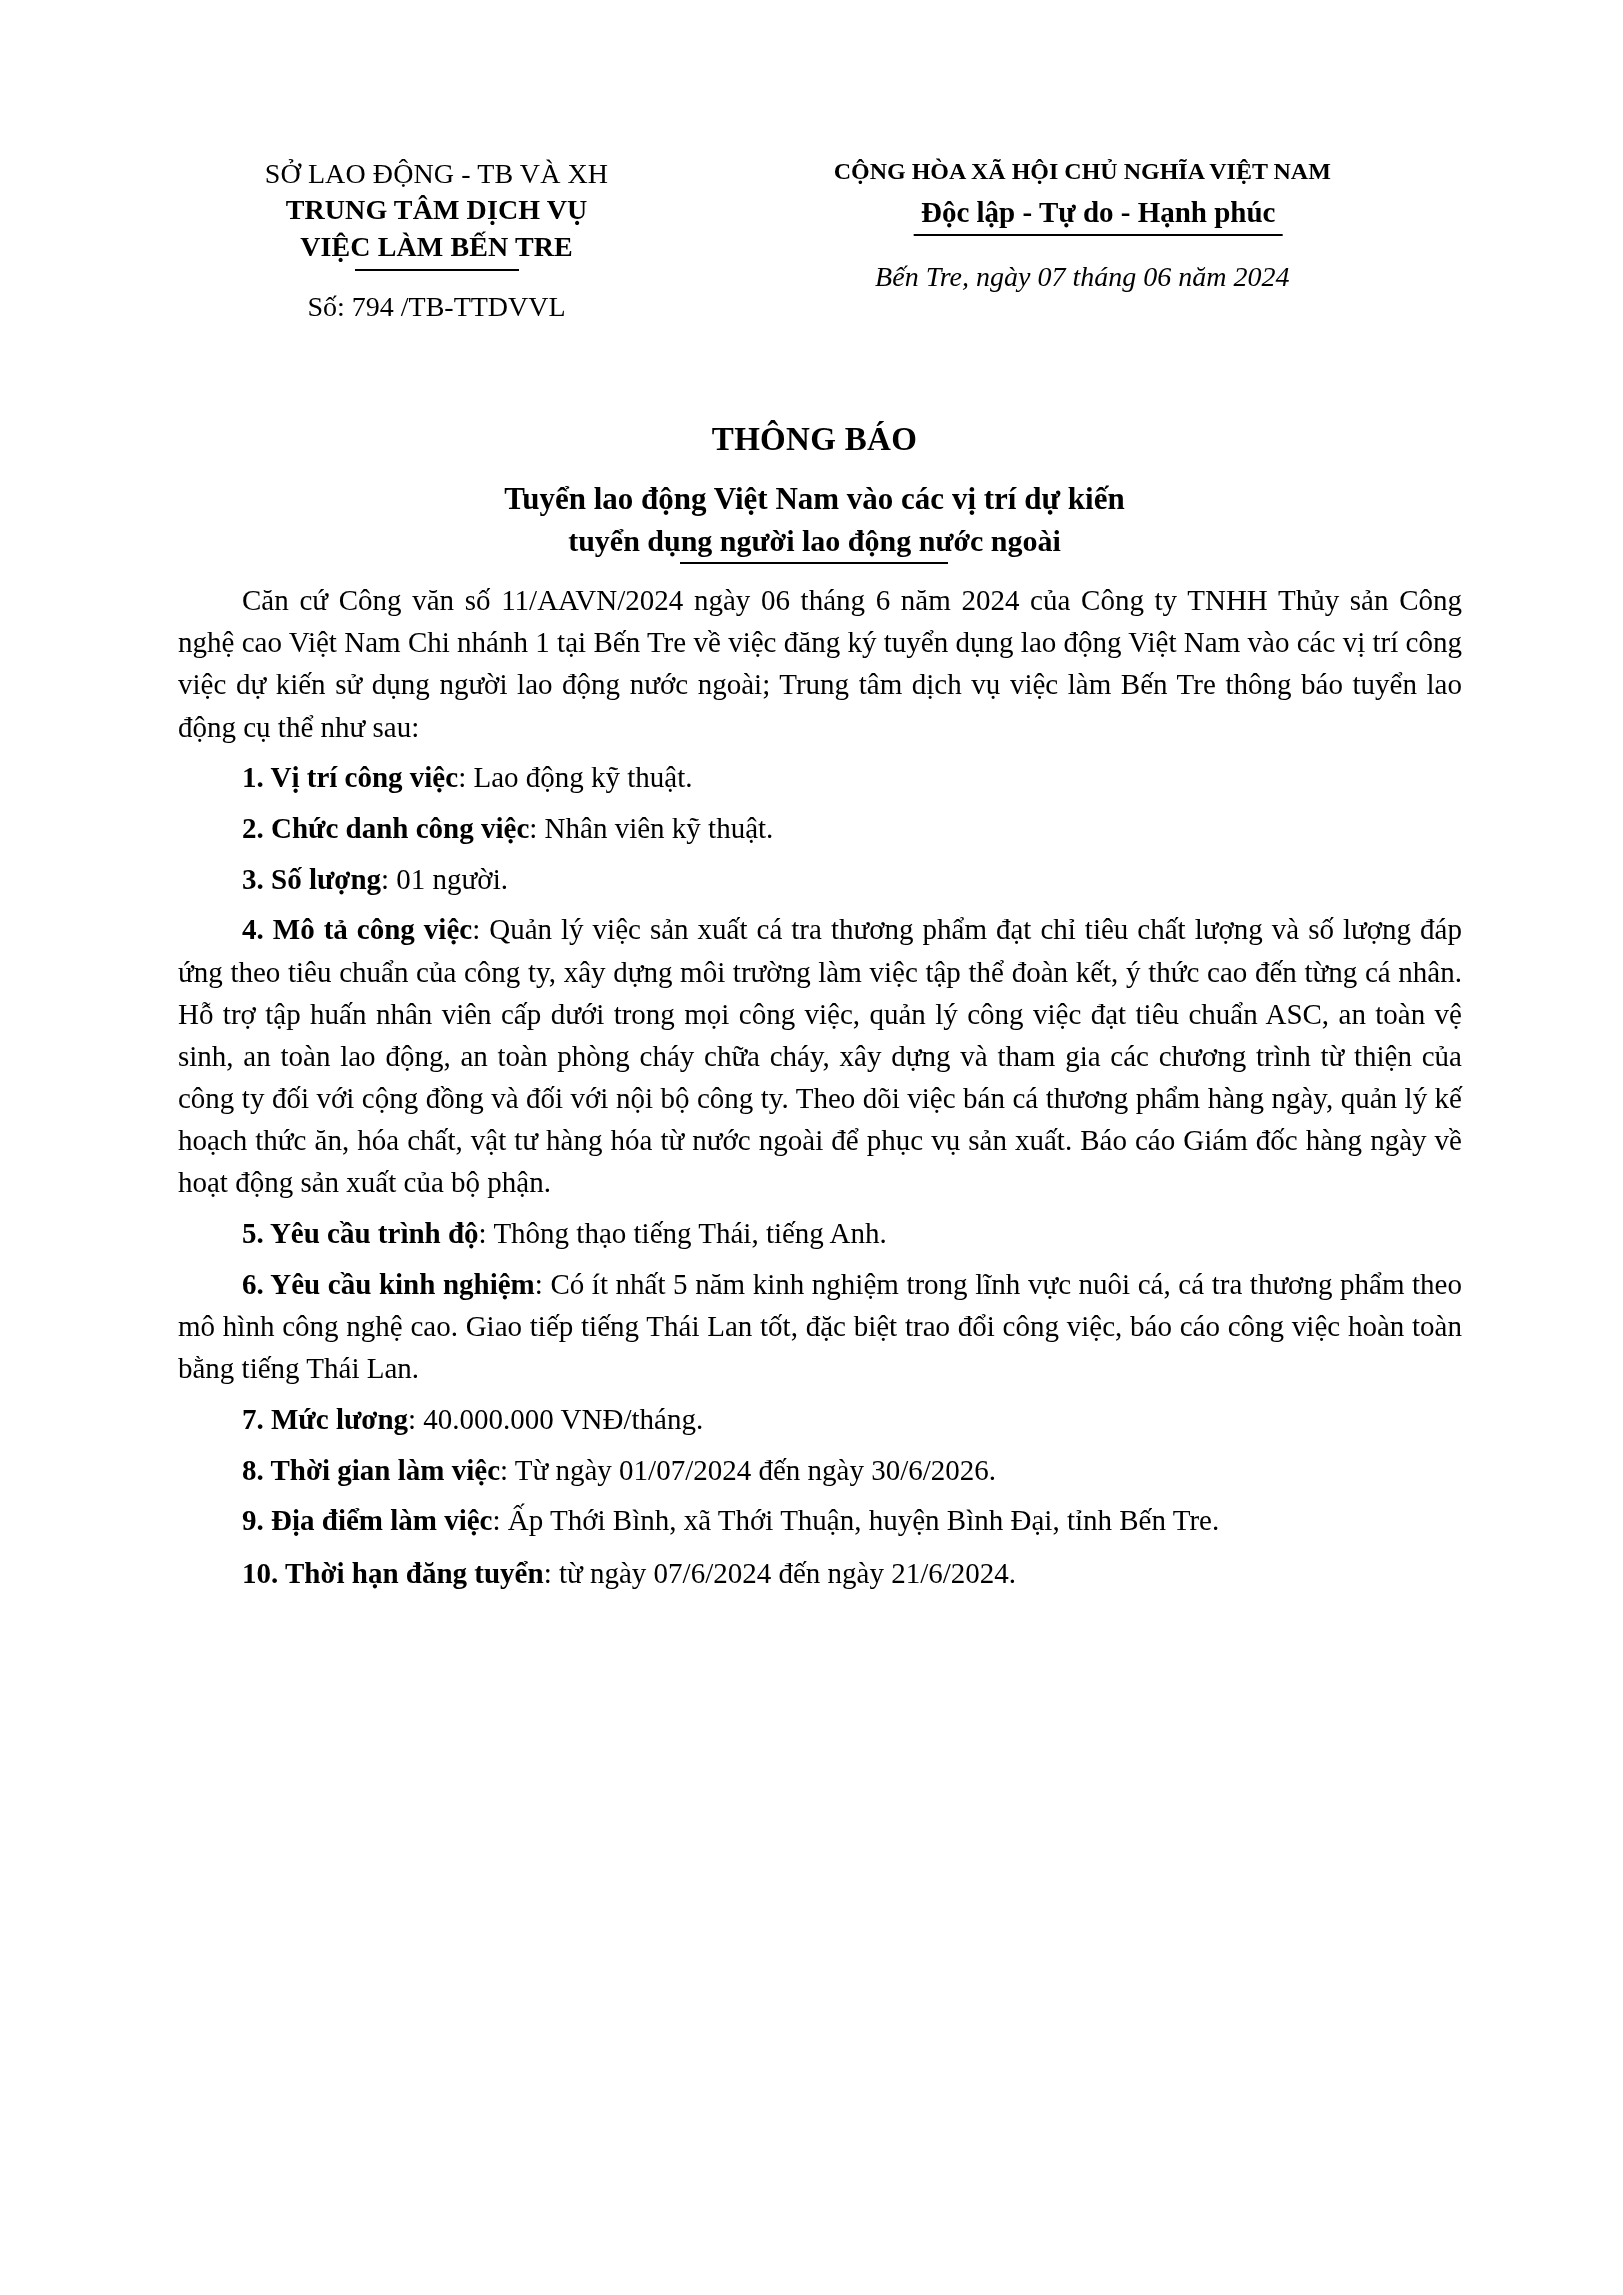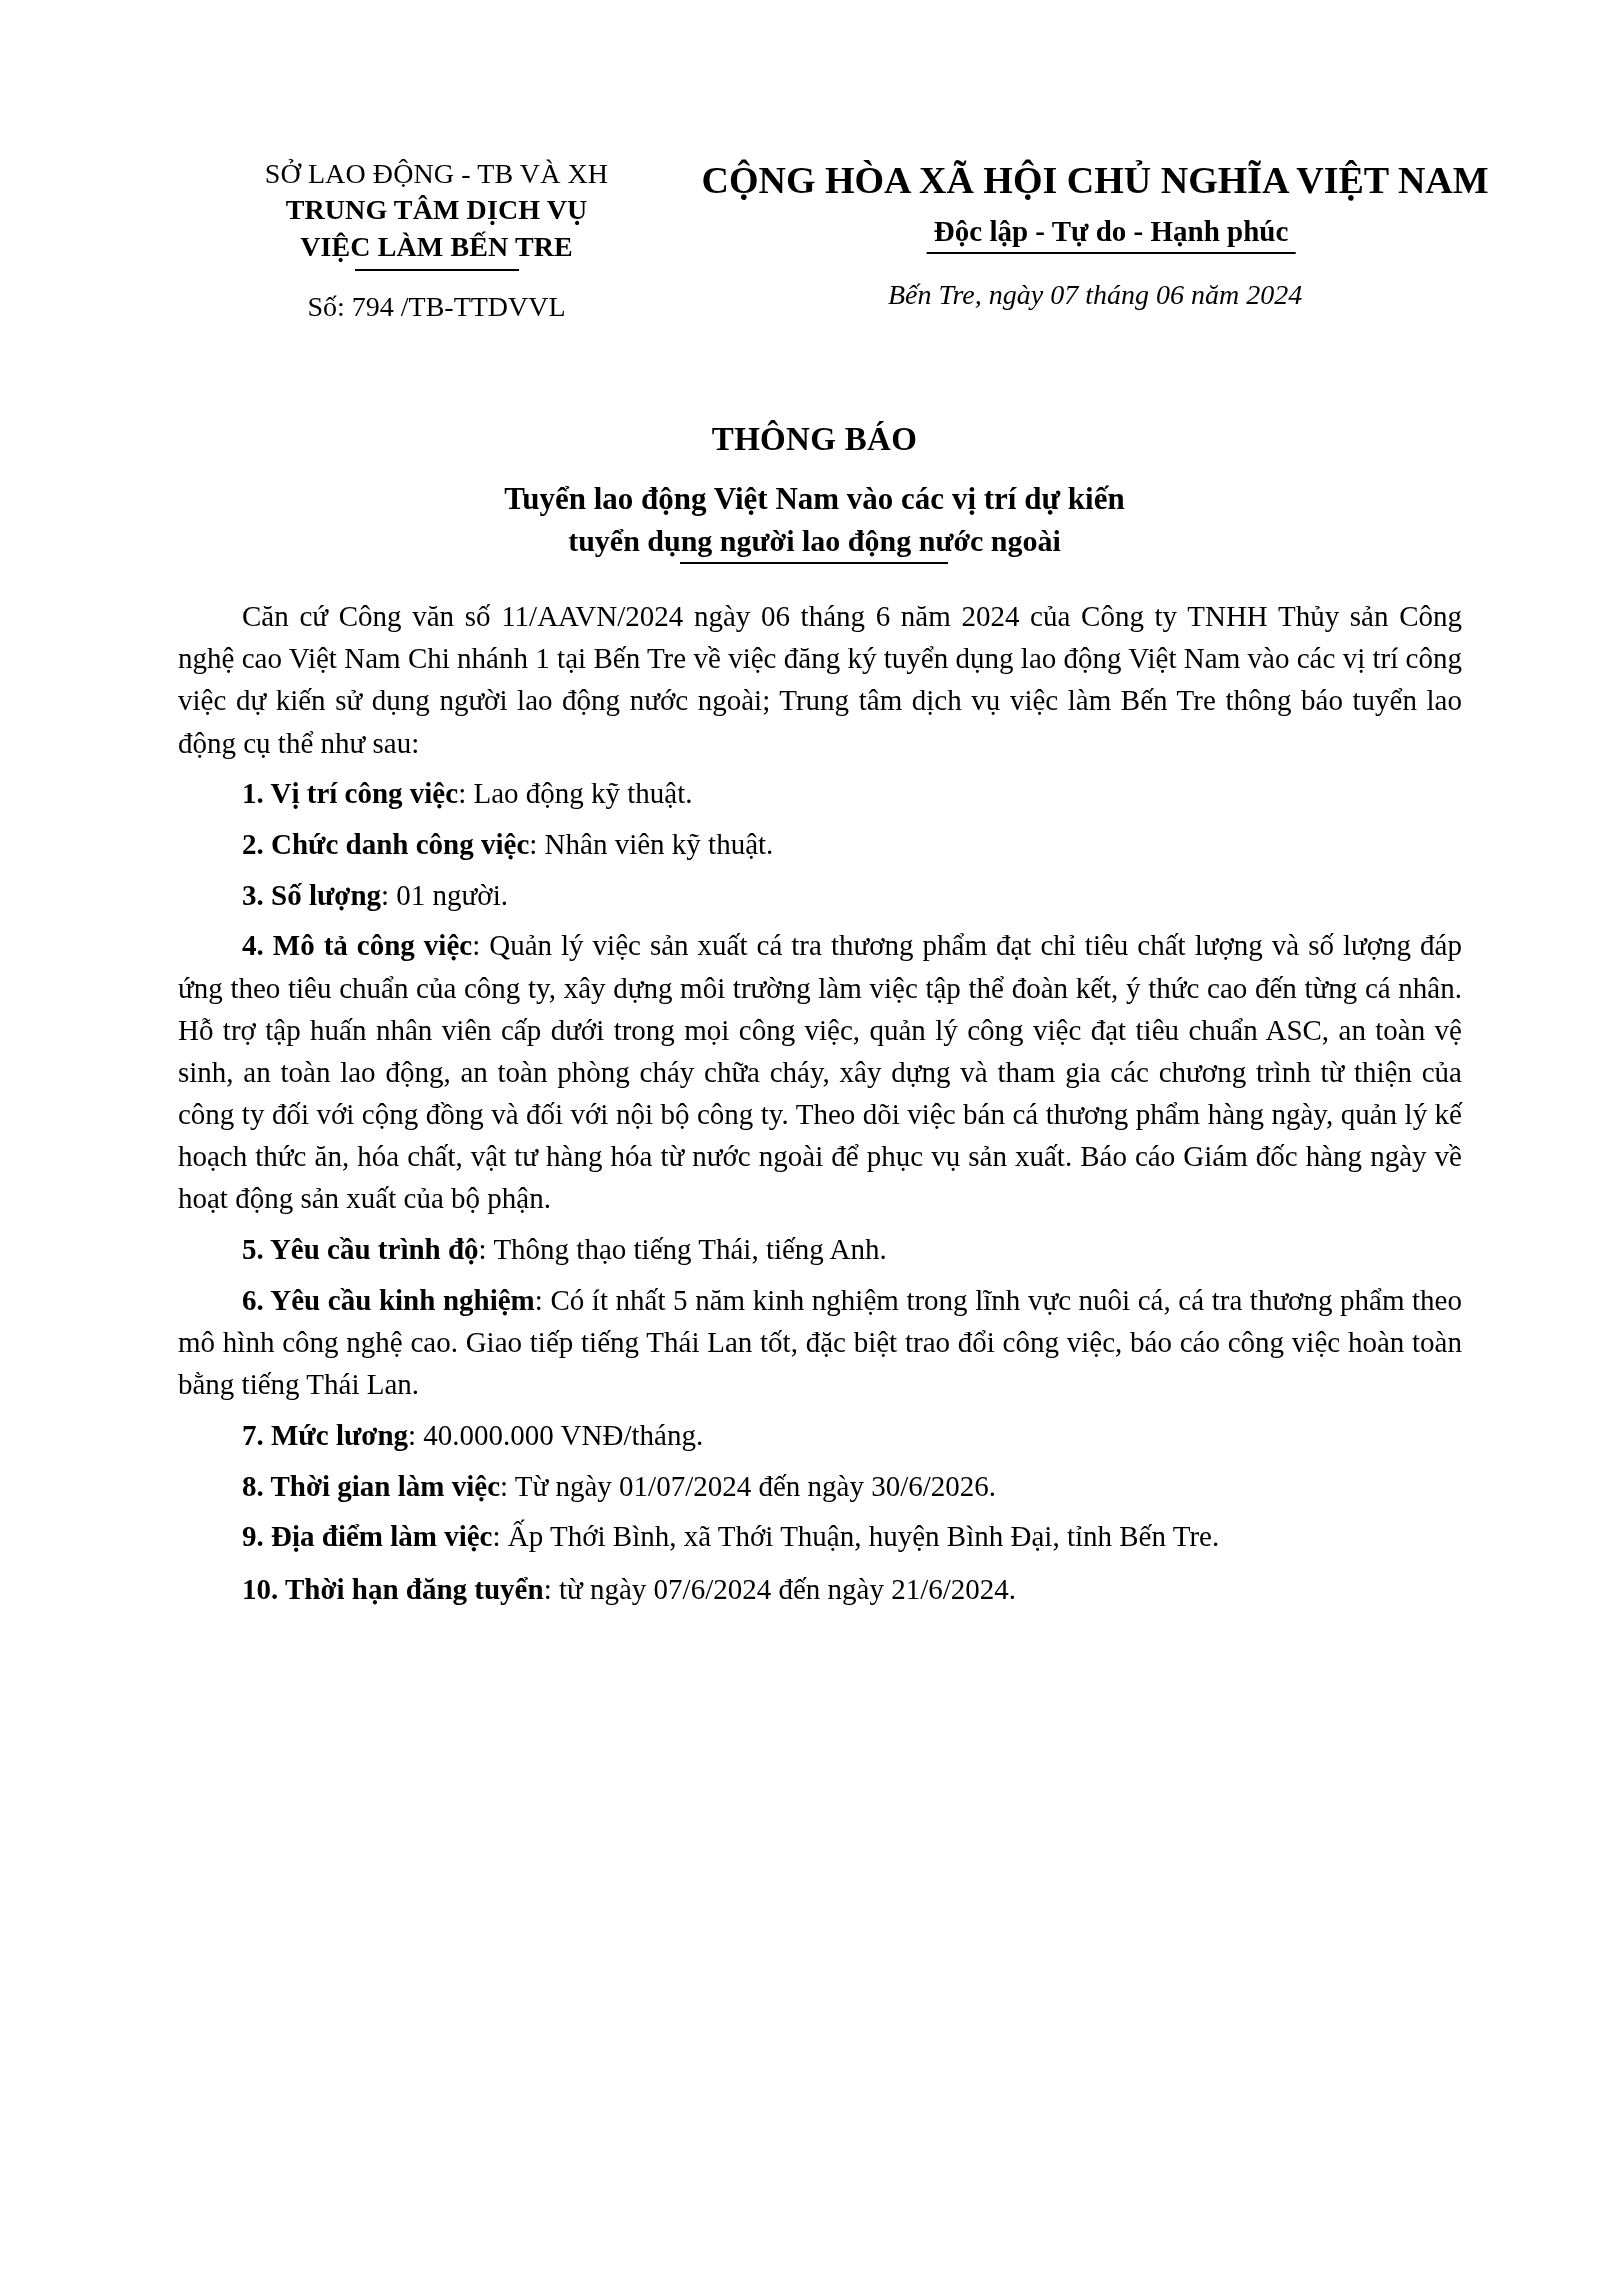--- a/index.html
+++ b/index.html
@@ -62,21 +62,21 @@
     position: absolute;
     left: 50%;
     transform: translateX(-50%);
     bottom: -5.9px;
     width: 164px;
     height: 2px;
     background: #000;
   }
 
   .nation-line {
-    font-size: 38px;
+    font-size: 24px;
     font-weight: bold;
     line-height: 1.30;
     white-space: nowrap;
   }
 
   .motto-wrap {
     display: inline-block;
     position: relative;
     margin-top: 7.2px;
     margin-left: 32px;
@@ -161,21 +161,21 @@
     top: 579px;
     left: 178px;
     width: 1284px;
     font-size: 29px;
     line-height: 1.455;
     text-align: justify;
     text-justify: inter-word;
   }
 
   .para {
-    margin: 16px 0 0 0;
+    margin: 0 0 0 0;
     text-indent: 64px;
     text-align: justify;
   }
 
   .item {
     margin: 0;
     text-indent: 64px;
     text-align: justify;
   }
 

